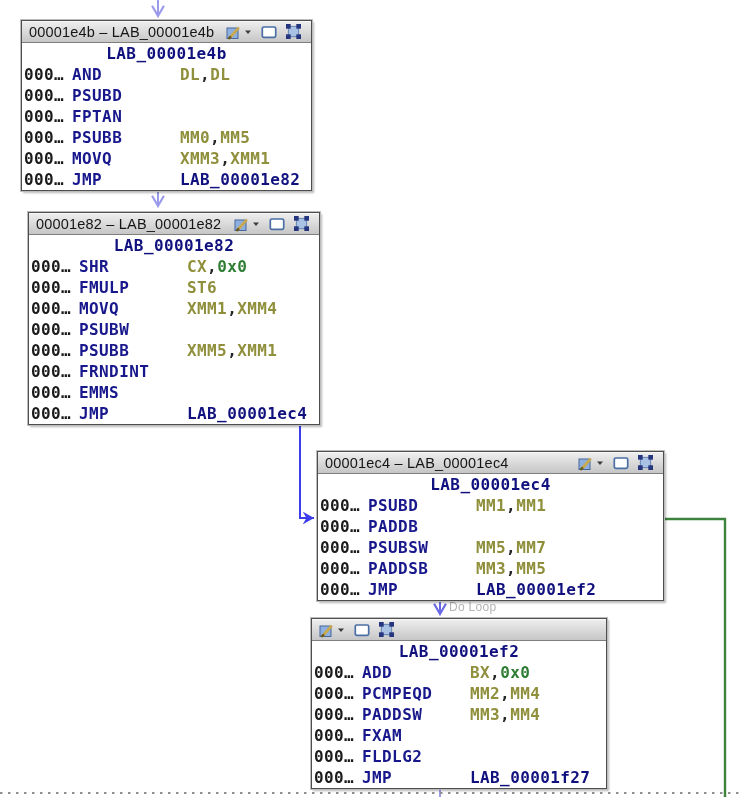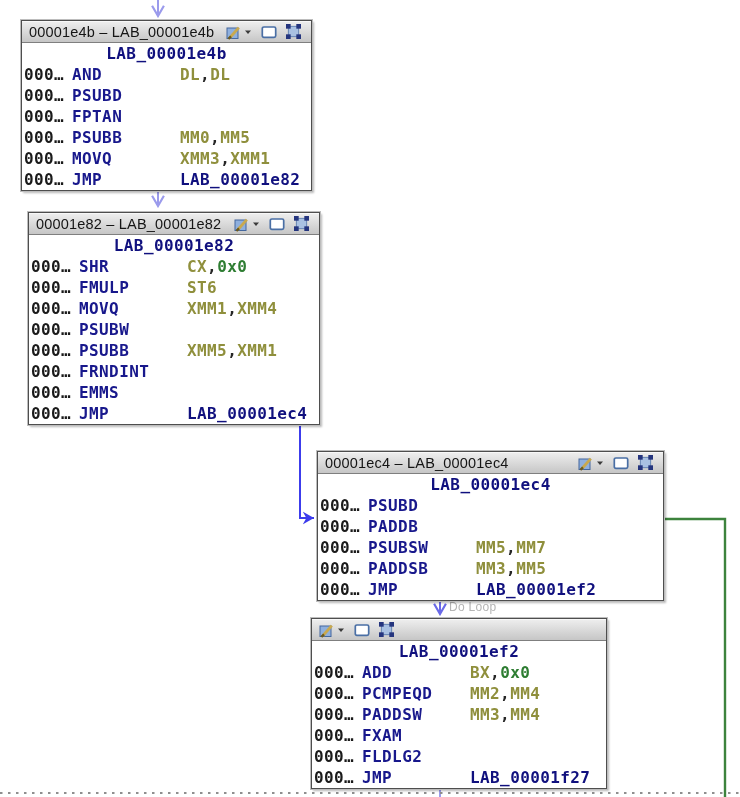--- a/index.html
+++ b/index.html
@@ -173,21 +173,21 @@
           <rect x="2.5" y="2.5" width="11" height="11" fill="#a9c1e2" stroke="#6080b0" stroke-width="1"></rect>
           <rect x="0" y="0" width="5" height="5" fill="#25357e"></rect>
           <rect x="11" y="0" width="5" height="5" fill="#25357e"></rect>
           <rect x="0" y="11" width="5" height="5" fill="#25357e"></rect>
           <rect x="11" y="11" width="5" height="5" fill="#25357e"></rect>
         </svg>
       </span>
     </div>
     <div class="body">
       <div class="label-row">LAB_00001ec4</div>
-    <div class="row"><span class="addr">000…</span><span class="mn">PSUBD</span></div>
+    <div class="row"><span class="addr">000…</span><span class="mn">PSUBD</span><span class="ops"><span class="tk-register">MM1</span><span class="tk-separator">,</span><span class="tk-register">MM1</span></span></div>
         <div class="row"><span class="addr">000…</span><span class="mn">PADDB</span><span class="ops"></span></div>
         <div class="row"><span class="addr">000…</span><span class="mn">PSUBSW</span><span class="ops"><span class="tk-register">MM5</span><span class="tk-separator">,</span><span class="tk-register">MM7</span></span></div>
         <div class="row"><span class="addr">000…</span><span class="mn">PADDSB</span><span class="ops"><span class="tk-register">MM3</span><span class="tk-separator">,</span><span class="tk-register">MM5</span></span></div>
         <div class="row"><span class="addr">000…</span><span class="mn">JMP</span><span class="ops"><span class="tk-label">LAB_00001ef2</span></span></div>
       </div>
   </div>
     <div class="block" style="left: 311px; top: 618px; width: 296px;">
     <div class="titlebar">
       <span class="icons">
         <svg class="ic paint" viewBox="0 0 16 16">

